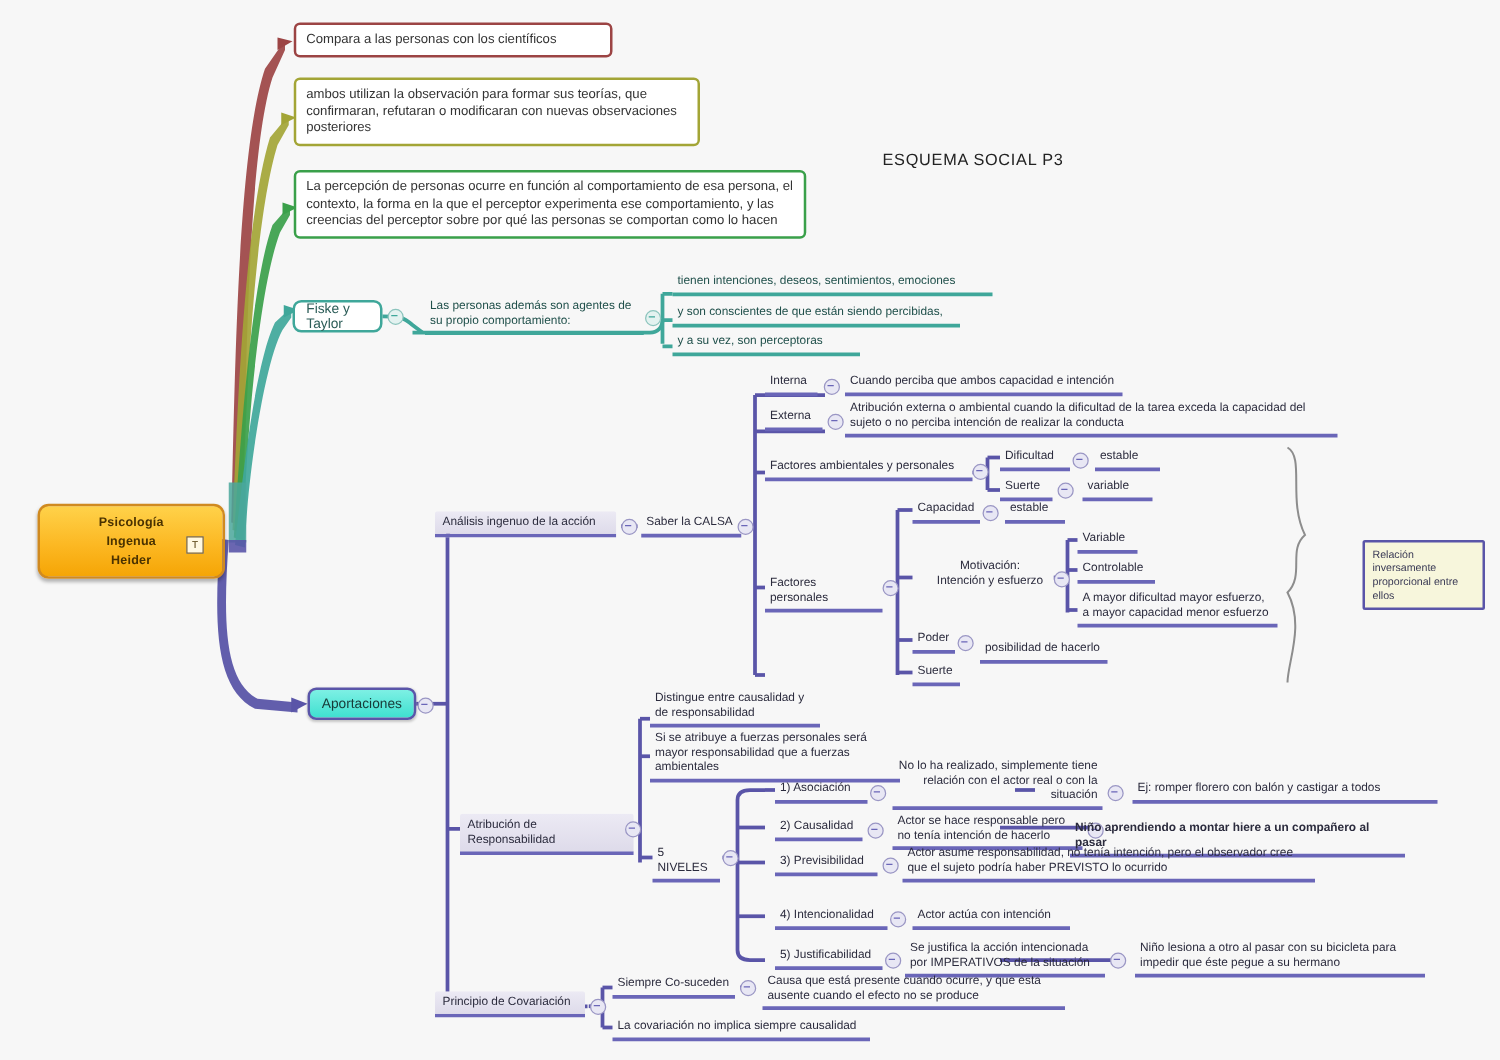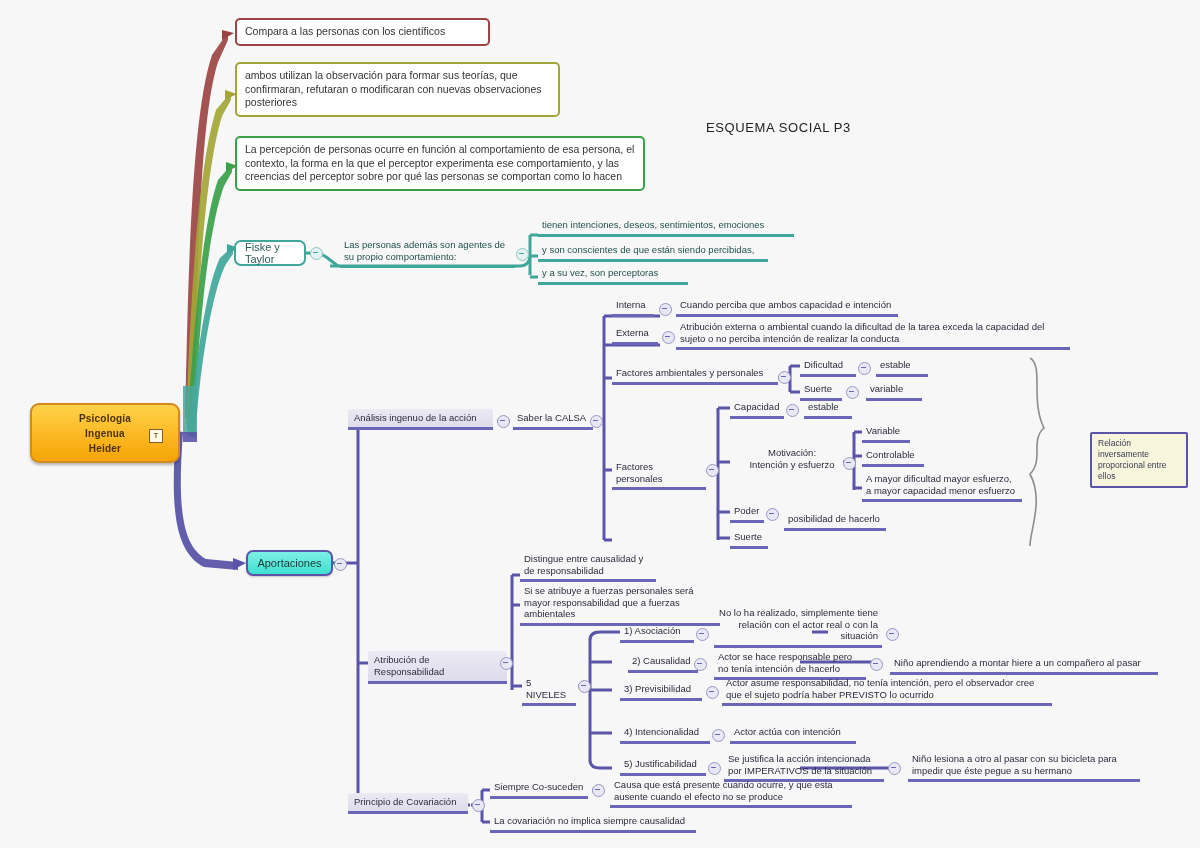--- a/index.html
+++ b/index.html
@@ -348,30 +348,33 @@
   <div class="toggle" style="left:578px;top:680px;"></div>
 
   <div class="node" style="left:620px;top:624px;width:74px;">
     <div class="uline">1) Asociación</div>
   </div>
   <div class="toggle" style="left:696px;top:628px;"></div>
   <div class="node" style="left:714px;top:606px;width:168px;text-align:right;">
     <div class="uline">No lo ha realizado, simplemente tiene relación con el actor real o con la situación</div>
   </div>
   <div class="toggle" style="left:886px;top:628px;"></div>
-
-  <div class="node" style="left:620px;top:654px;width:70px;margin-left:8px;">
+  <div class="node" style="left:906px;top:624px;width:244px;">
+    <div class="uline">Ej: romper florero con balón y castigar a todos</div>
+  </div>
+
+  <div class="node" style="left:620px;top:654px;width:70px;">
     <div class="uline">2) Causalidad</div>
   </div>
   <div class="toggle" style="left:694px;top:658px;"></div>
   <div class="node" style="left:714px;top:650px;width:152px;">
     <div class="uline">Actor se hace responsable pero no tenía intención de hacerlo</div>
   </div>
   <div class="toggle" style="left:870px;top:658px;"></div>
-  <div class="node" style="left:890px;top:656px;width:268px;">
+  <div class="node" style="left:856px;top:656px;width:268px;font-weight:bold;">
     <div class="uline">Niño aprendiendo a montar hiere a un compañero al pasar</div>
   </div>
 
   <div class="node" style="left:620px;top:682px;width:82px;">
     <div class="uline">3) Previsibilidad</div>
   </div>
   <div class="toggle" style="left:706px;top:686px;"></div>
   <div class="node" style="left:722px;top:676px;width:330px;">
     <div class="uline">Actor asume responsabilidad, no tenía intención, pero el observador cree que el sujeto podría haber PREVISTO lo ocurrido</div>
   </div>

